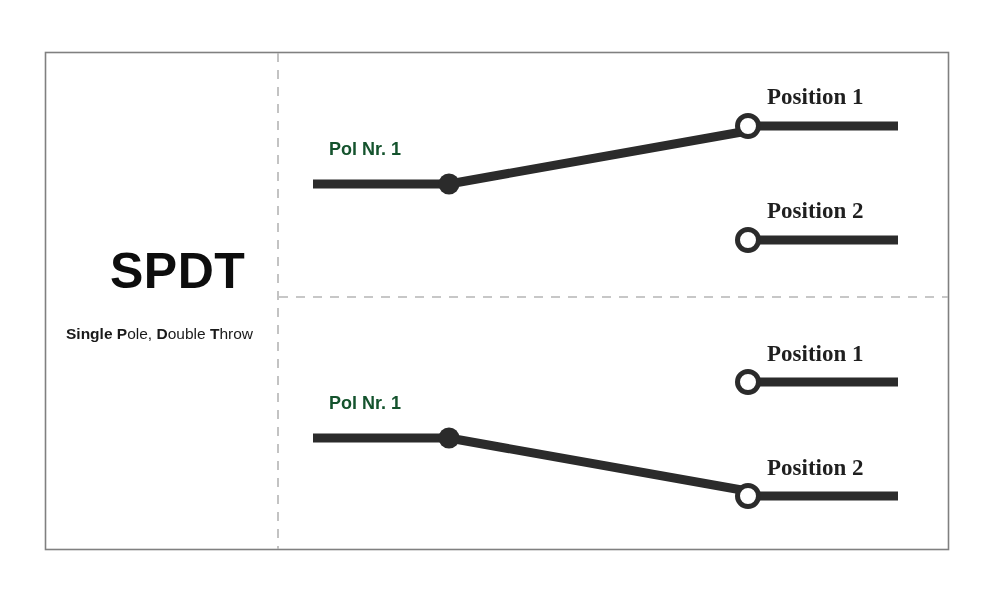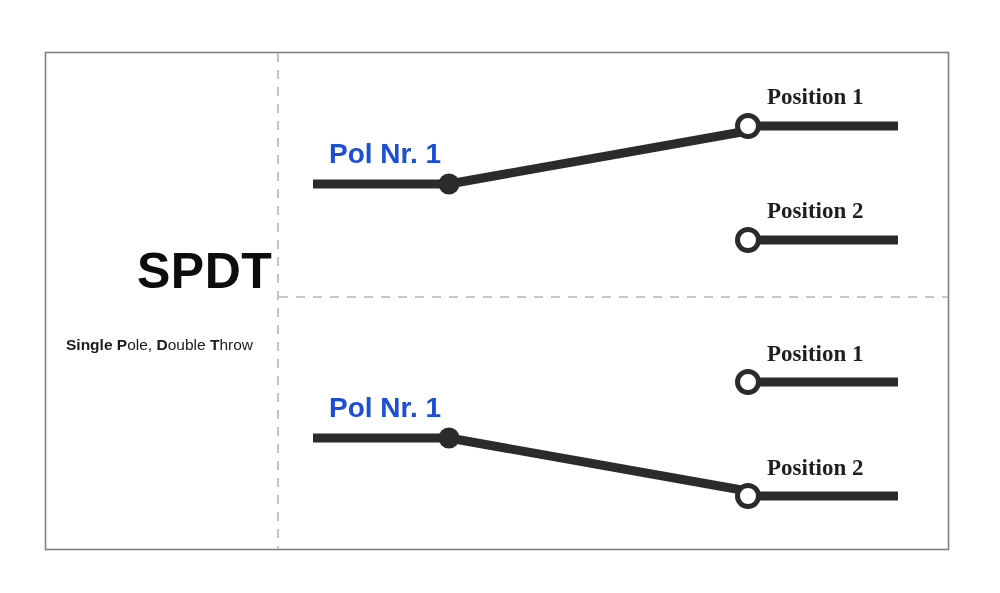--- a/index.html
+++ b/index.html
@@ -32,33 +32,32 @@
     color: #1a1a1a;
     font-weight: bold;
     line-height: 1;
   }
   #title-spdt {
     left: 110px;
     top: 246px;
     font-size: 50px;
     letter-spacing: 0.5px;
     color: #0d0d0d;
-    margin-left: 27px;
   }
   #subtitle-spdt {
     left: 66px;
-    top: 337px;
+    top: 326px;
     font-size: 15.5px;
     font-weight: normal;
     color: #1a1a1a;
   }
   #subtitle-spdt b { font-weight: bold; }
   .pol-label {
-    font-size: 28px;
-    color: #1d4ed8;
+    font-size: 18px;
+    color: #14532d;
   }
   .pos-label {
     font-size: 23px;
     color: #1f1f1f;
     font-family: Liberation Serif, serif;
   }
   #pol-label-top    { left: 329px; top: 140px; }
   #pos1-label-top   { left: 767px; top: 85px;  }
   #pos2-label-top   { left: 767px; top: 199px; }
   #pol-label-bottom { left: 329px; top: 394px; }

